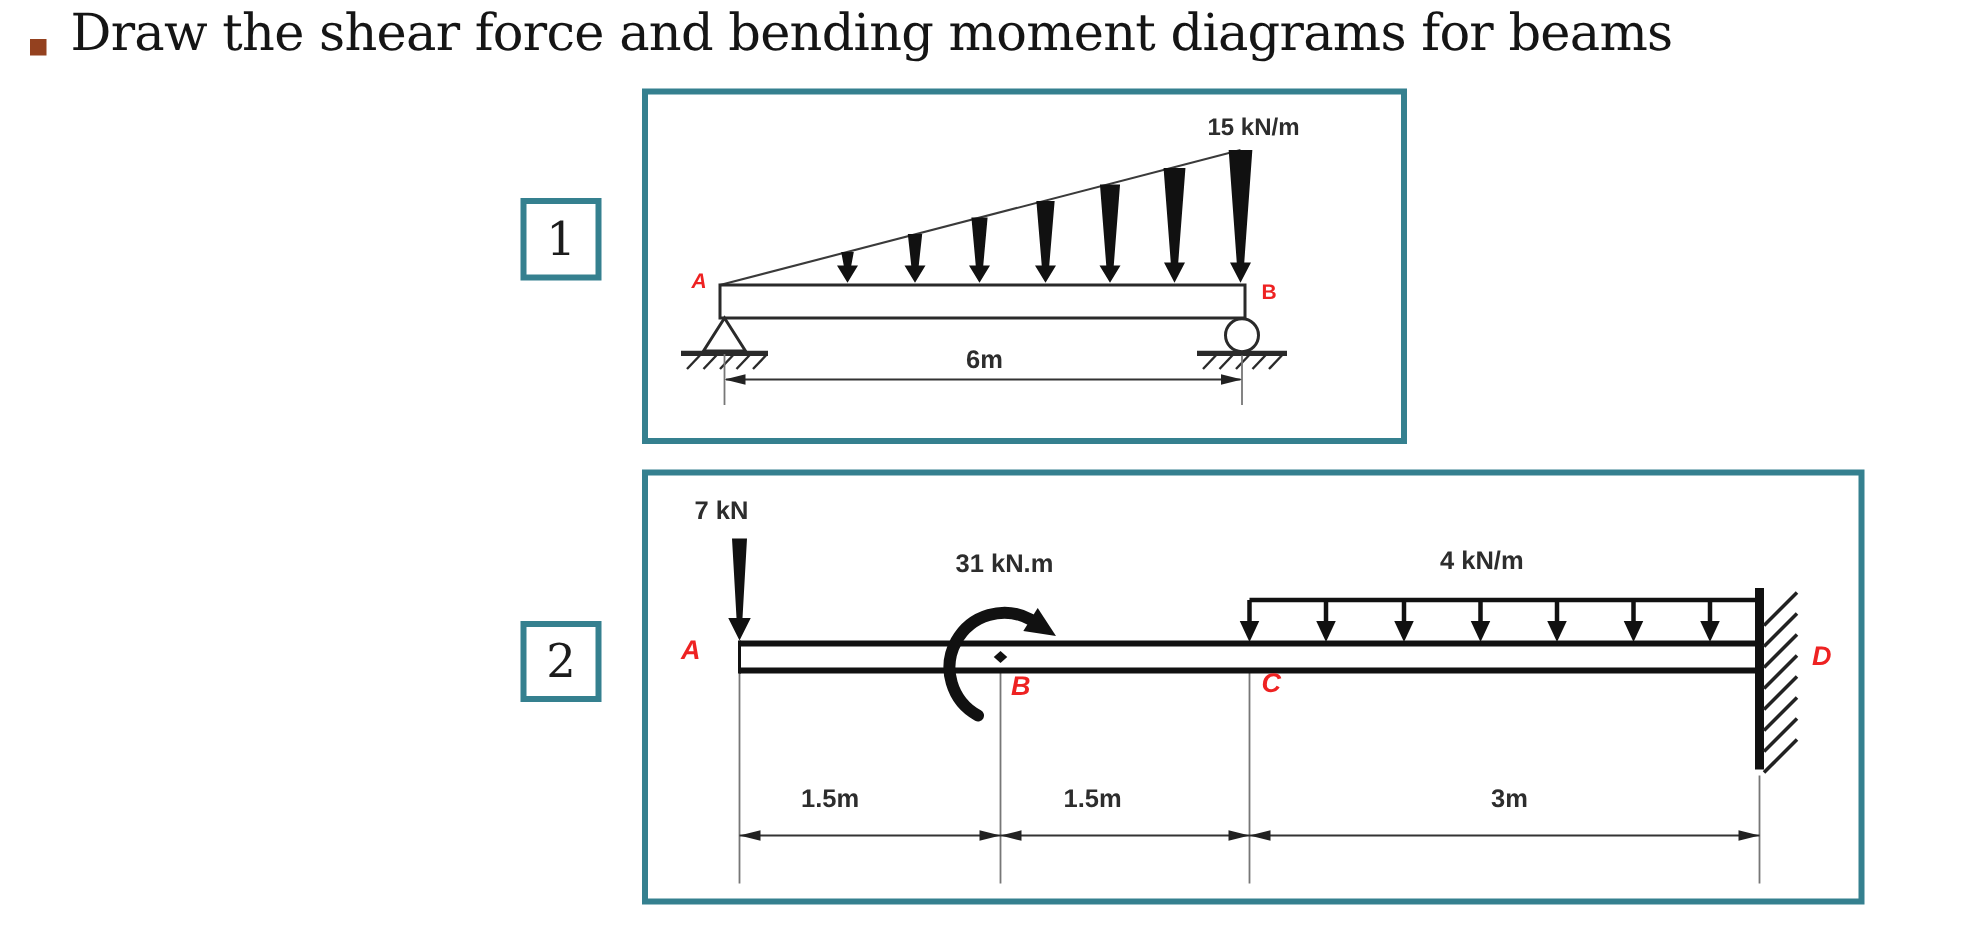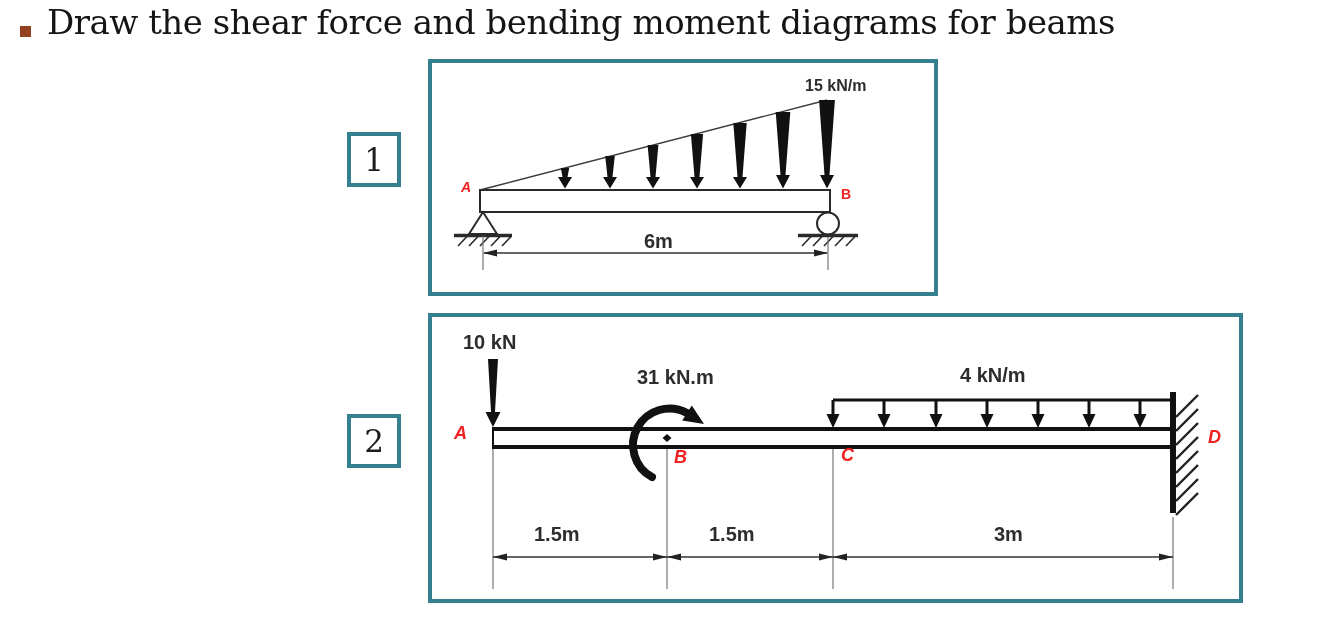--- a/index.html
+++ b/index.html
@@ -33,21 +33,21 @@
   .fig-box {
     position:absolute; border:4px solid #35808f; background:#fff;
   }
   #fig1-box { left:428px; top:59px;  width:510px; height:237px; }
   #fig2-box { left:428px; top:313px; width:815px; height:290px; }
   .fig-box svg { position:absolute; left:0; top:0; display:block; }
   
   .dlabel {
     position:absolute; white-space:nowrap;
     font-family:"Liberation Sans", sans-serif;
-    font-weight:600; color:#2d2d2d; font-size:20px;
+    font-weight:600; color:#2d2d2d; font-size:17px;
   }
   .node {
     position:absolute; white-space:nowrap;
     font-family:"Liberation Sans", sans-serif;
     font-weight:700; font-style:italic; color:#ee2222; font-size:18px;
   }
   .node.small { font-size:14px; }
   
   #lbl-f1-load  { left:805px; top:77px;  font-size:16px; }
   #lbl-f1-span  { left:644px; top:230px; }
@@ -205,21 +205,21 @@
           <polygon points="235,240 221,236.5 221,243.5"></polygon>
           <polygon points="235,240 249,236.5 249,243.5"></polygon>
           <polygon points="401,240 387,236.5 387,243.5"></polygon>
           <polygon points="401,240 415,236.5 415,243.5"></polygon>
           <polygon points="741,240 727,236.5 727,243.5"></polygon>
         </g>
       </g>
     </svg>
   </div>
 
-  <div class="dlabel" id="lbl-f2-pload">10 kN</div>
+  <div class="dlabel" id="lbl-f2-pload">7 kN</div>
   <div class="dlabel" id="lbl-f2-mom">31 kN.m</div>
   <div class="dlabel" id="lbl-f2-udl">4 kN/m</div>
   <div class="node" id="lbl-f2-a">A</div>
   <div class="node" id="lbl-f2-b">B</div>
   <div class="node" id="lbl-f2-c">C</div>
   <div class="node" id="lbl-f2-d">D</div>
   <div class="dlabel" id="lbl-f2-ab">1.5m</div>
   <div class="dlabel" id="lbl-f2-bc">1.5m</div>
   <div class="dlabel" id="lbl-f2-cd">3m</div>
 

